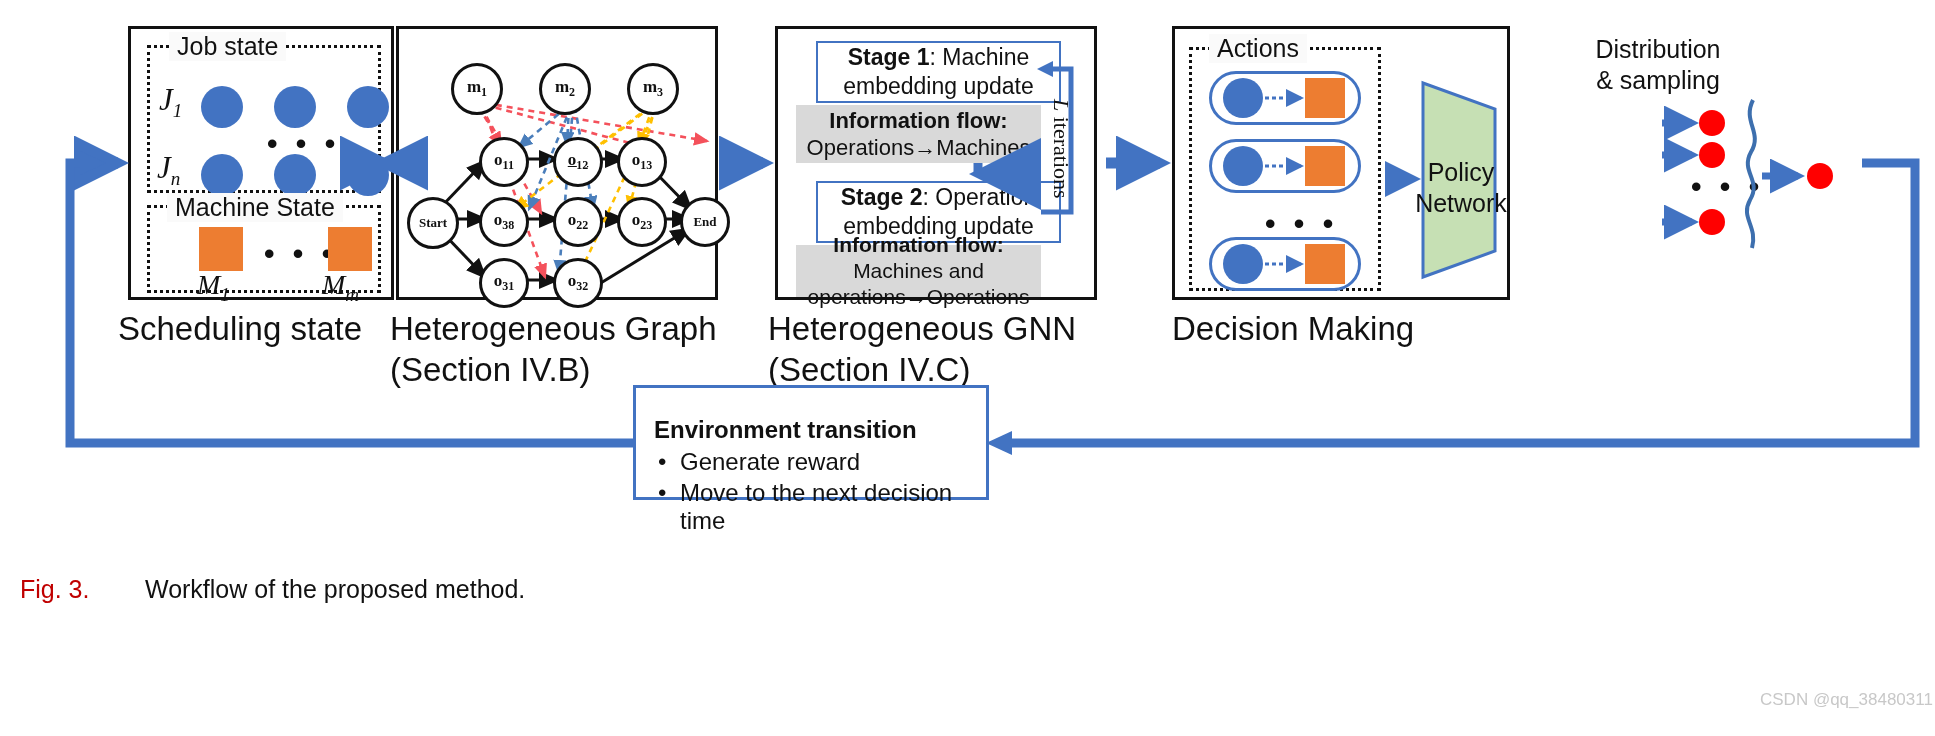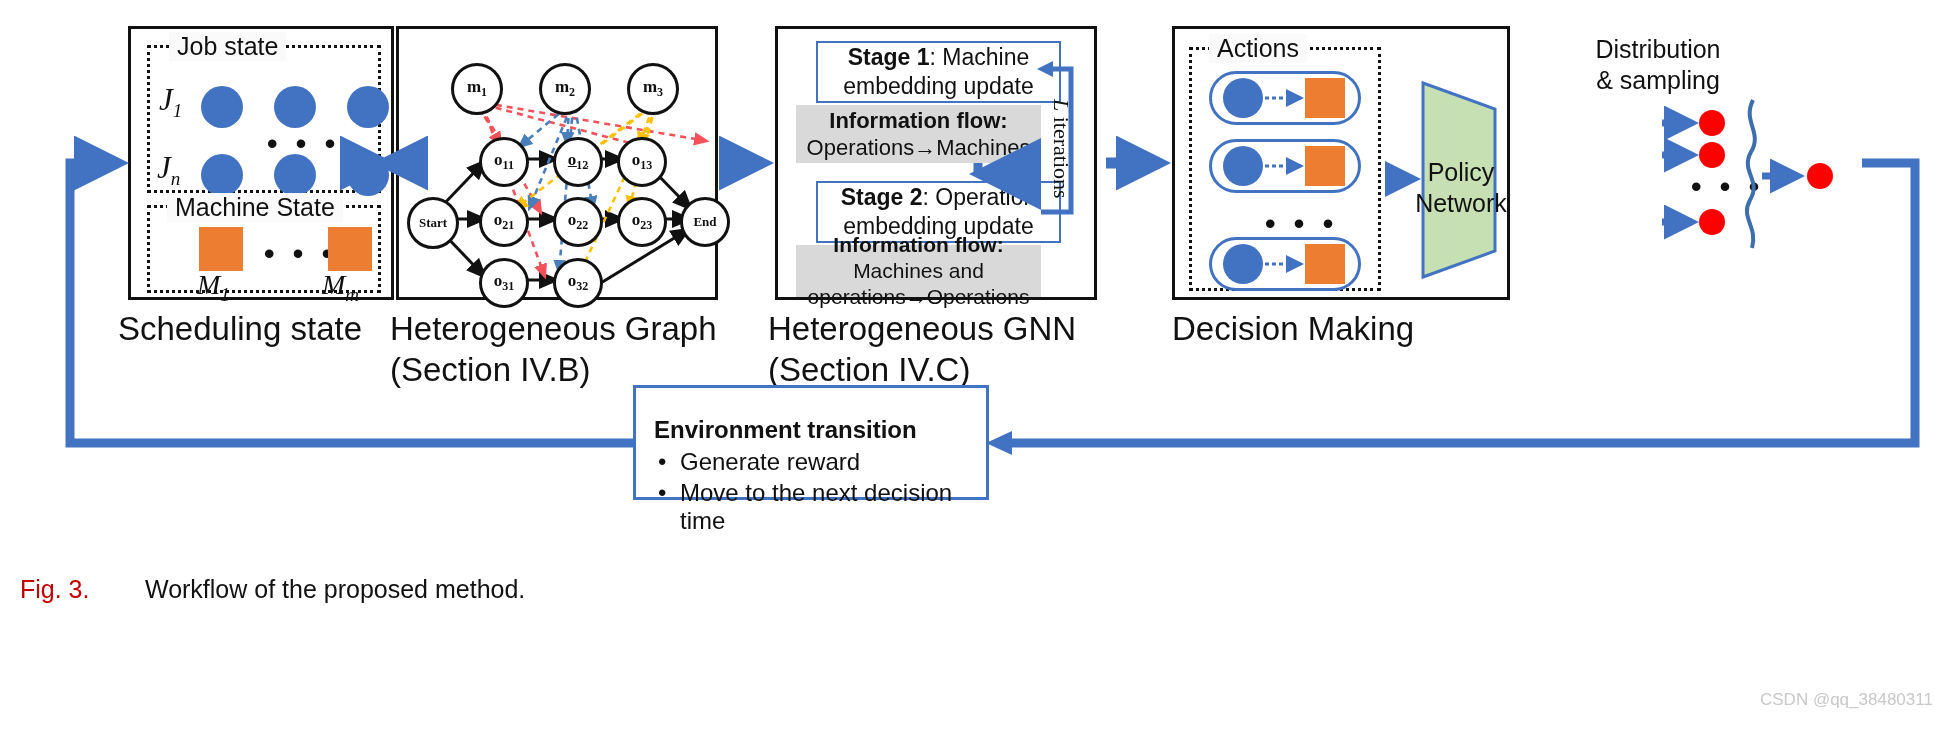--- a/index.html
+++ b/index.html
@@ -185,21 +185,21 @@
         <span>o<sub>11</sub></span>
       </div>
     <div class="gnode" style="left:146px;top:100px;width:44px;height:44px;text-decoration:underline;">
         <span>o<sub>12</sub></span>
       </div>
     <div class="gnode" style="left:210px;top:100px;width:44px;height:44px;">
         <span>o<sub>13</sub></span>
       </div>
 
     <div class="gnode" style="left:72px;top:160px;width:44px;height:44px;">
-        <span>o<sub>21</sub></span>
+        <span>o<sub>38</sub></span>
       </div>
     <div class="gnode" style="left:146px;top:160px;width:44px;height:44px;">
         <span>o<sub>22</sub></span>
       </div>
     <div class="gnode" style="left:210px;top:160px;width:44px;height:44px;">
         <span>o<sub>23</sub></span>
       </div>
 
     <div class="gnode" style="left:72px;top:221px;width:44px;height:44px;">
         <span>o<sub>31</sub></span>

